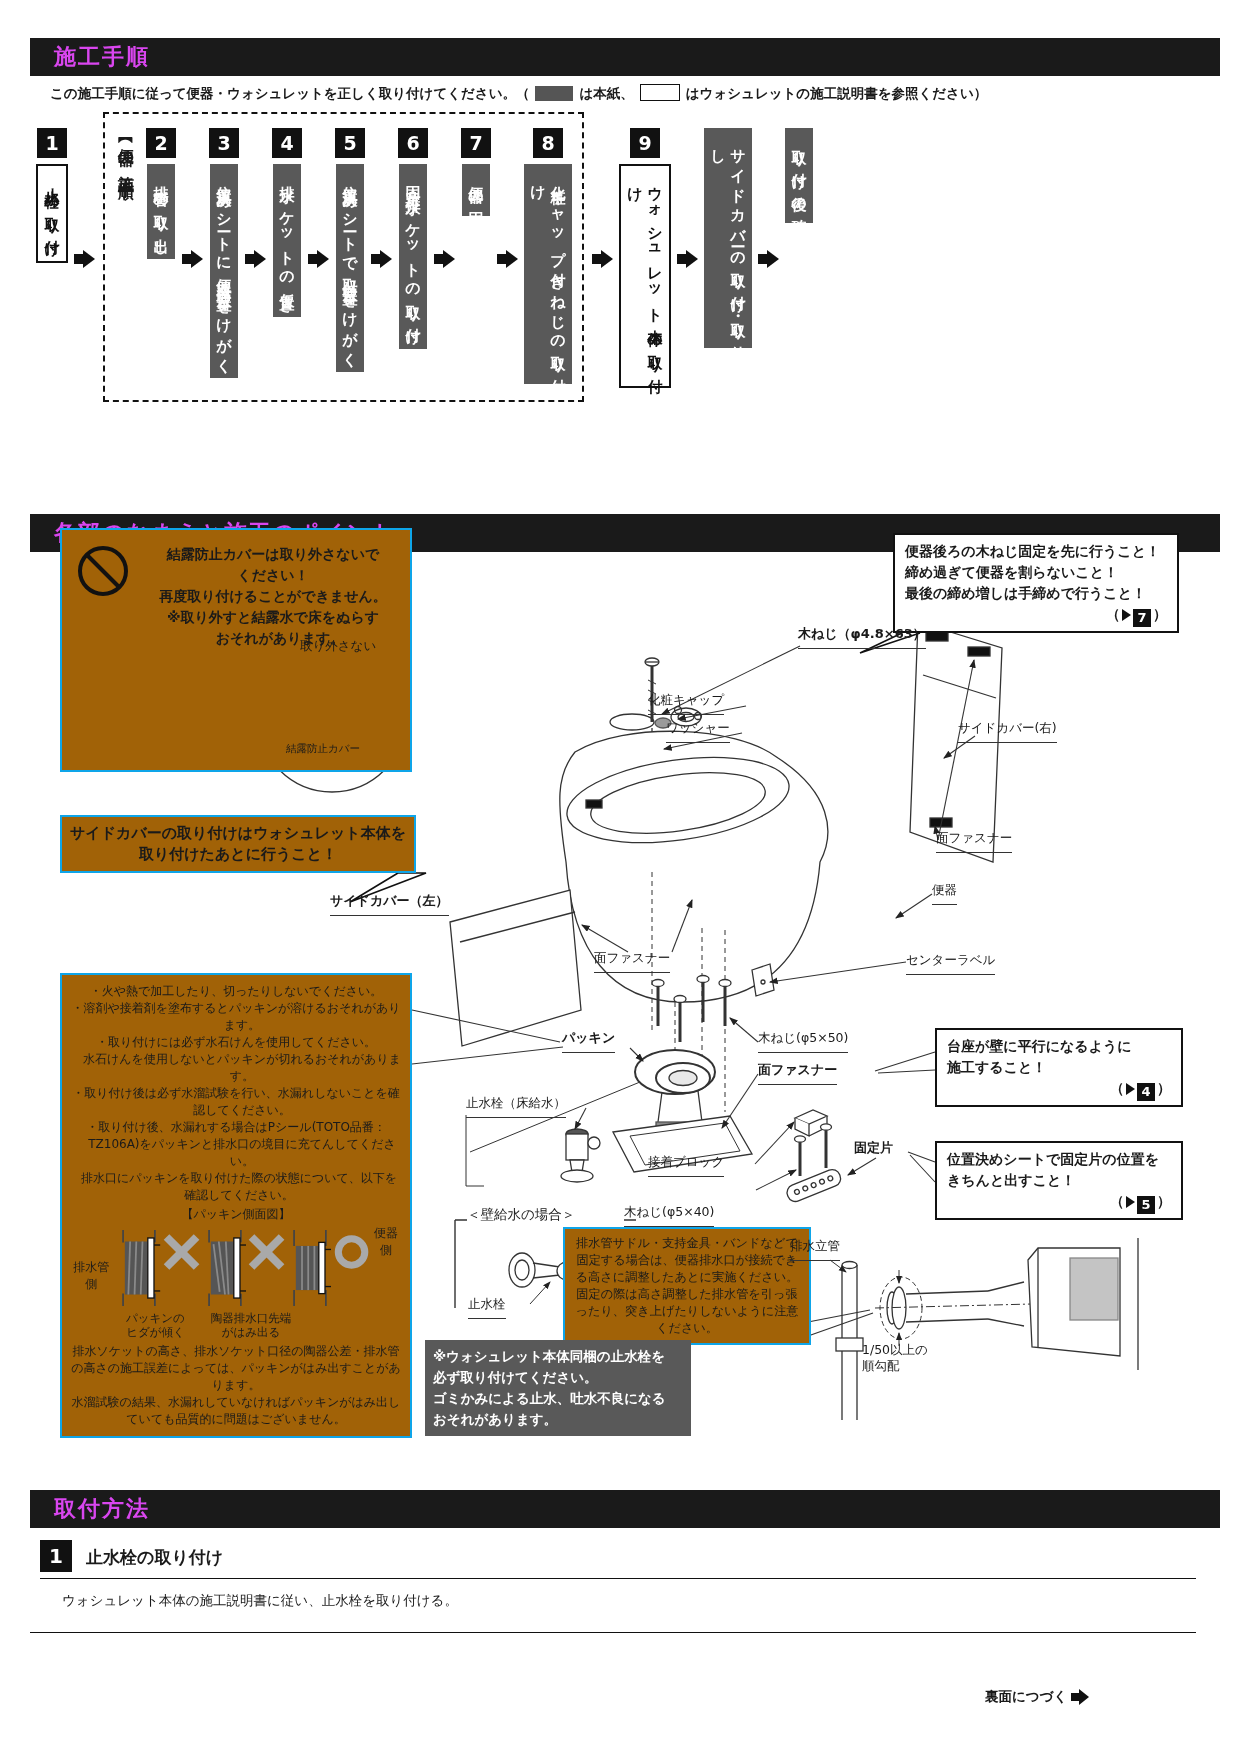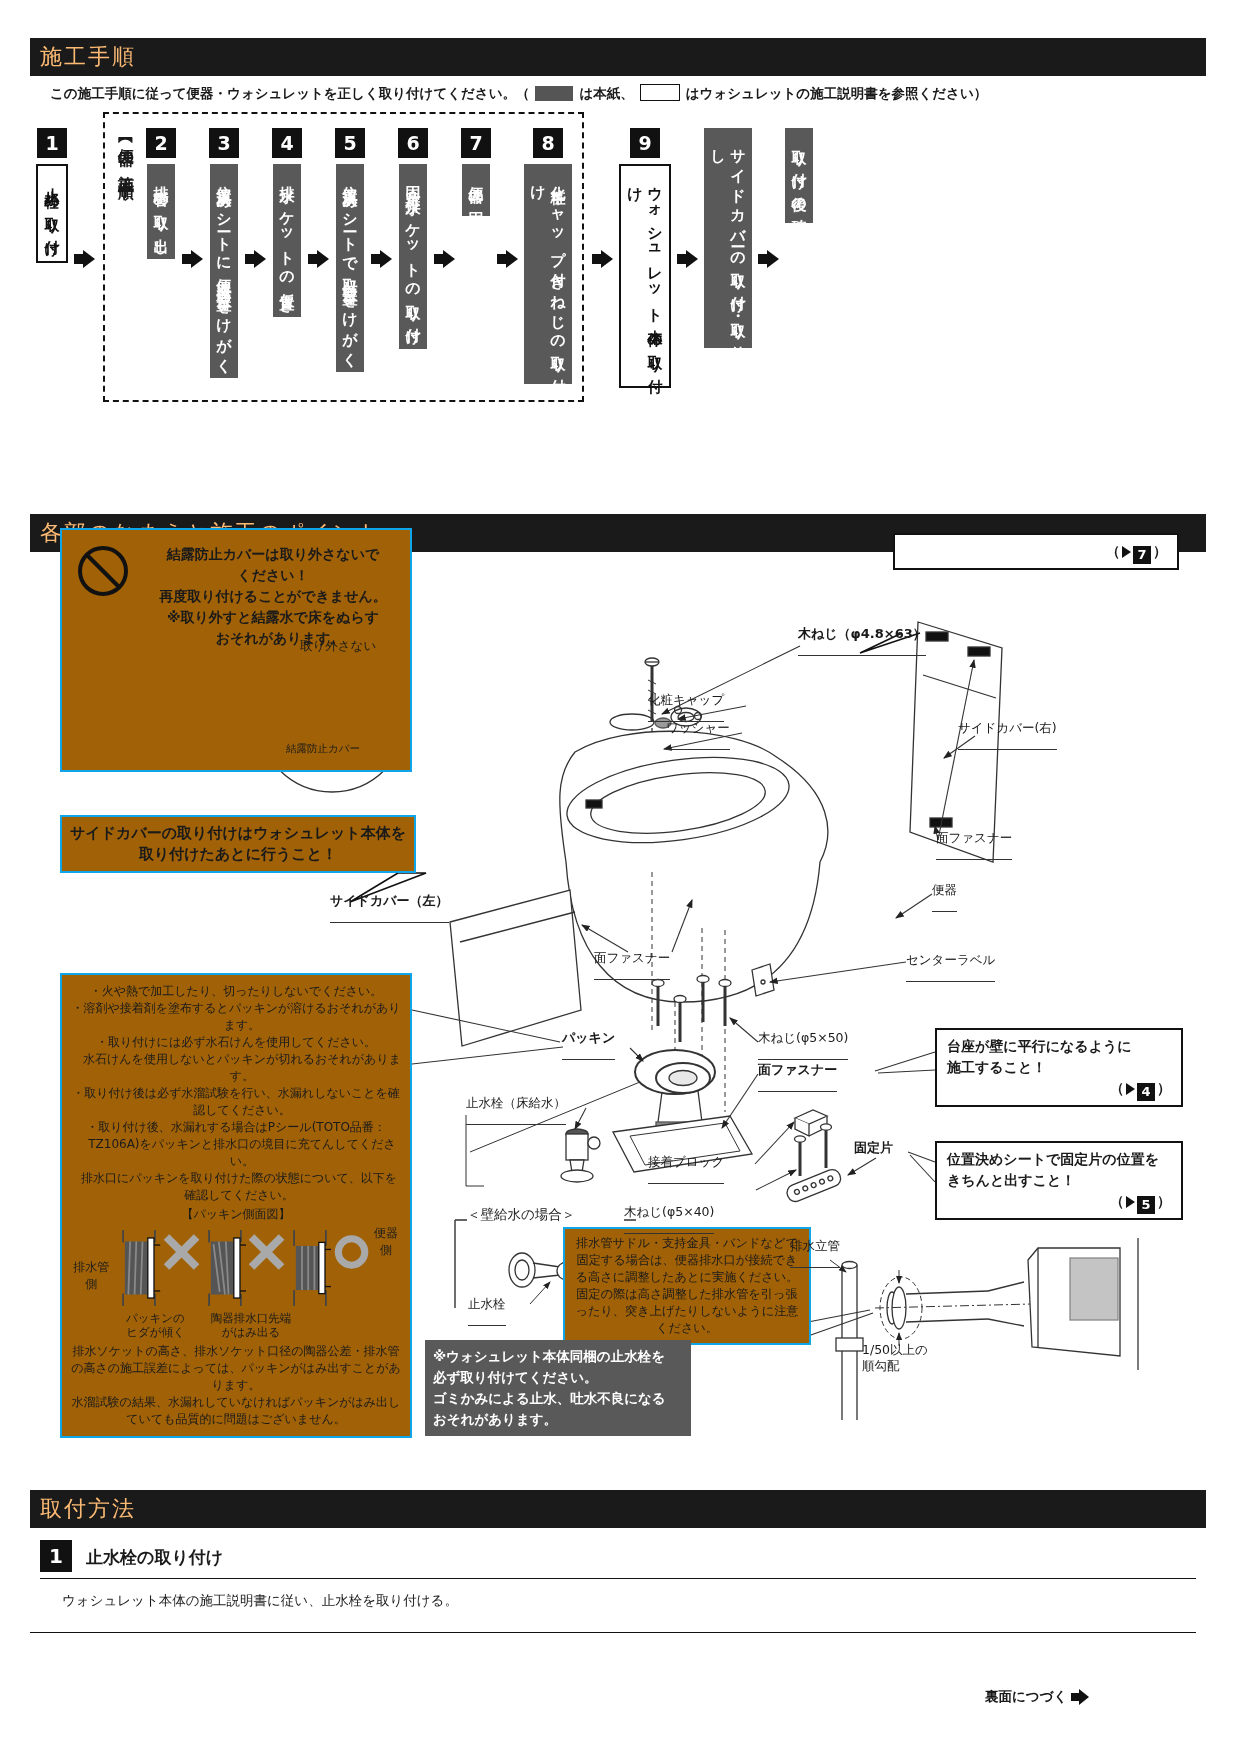--- a/index.html
+++ b/index.html
@@ -2,21 +2,21 @@
 <html><head>
 <meta charset="utf-8">
 <style>
   html,body{margin:0;padding:0;}
   body{
     position:relative;width:1240px;height:1754px;background:#fff;overflow:hidden;
     font-family:"DejaVu Sans","Liberation Sans",sans-serif;color:#1a1a1a;
   }
   .abs{position:absolute;}
   .pre{white-space:pre-line;}
-  .bar{background:#1a1a1a;color:#fdba74;font-weight:normal;font-size:22px;line-height:38px;height:38px;padding-left:10px;letter-spacing:2px;}
+  .bar{background:#1a1a1a;color:#d946ef;font-weight:bold;font-size:22px;line-height:38px;height:38px;padding-left:24px;letter-spacing:2px;}
   
   .flow{display:flex;align-items:flex-start;}
   .fc-col{display:flex;flex-direction:column;align-items:center;}
   .fc-col.solo{margin-top:16px;}
   .fc-num{width:30px;height:30px;background:#111;color:#fff;font-weight:bold;font-size:19px;display:flex;align-items:center;justify-content:center;}
   .fc-box{margin-top:6px;writing-mode:vertical-rl;font-size:15px;font-weight:bold;line-height:20px;letter-spacing:3px;padding:10px 4px;max-height:200px;}
   .fc-box.dark{background:#595959;color:#fff;}
   .fc-box.white{background:#fff;color:#111;border:2px solid #111;margin-top:6px;}
   .fc-box.nonum{margin-top:0;}
   .fc-group{border:2px dashed #111;display:flex;align-items:flex-start;padding:14px 10px 16px 8px;margin:0 2px;}
@@ -25,21 +25,21 @@
   .arr.ingroup{margin-top:122px;}
   .arr .stem{width:9px;height:10px;background:#111;}
   .arr .head{width:0;height:0;border-top:9px solid transparent;border-bottom:9px solid transparent;border-left:12px solid #111;}
   
   .sw{display:inline-block;width:38px;height:15px;vertical-align:-3px;margin:0 6px;}
   .sw.dark{background:#555;}
   .sw.white{background:#fff;border:1.5px solid #111;}
   
   .obox{border:2px solid #0ea5e9;background:#a16207;text-align:center;}
   .lbl{font-size:12.5px;line-height:15px;z-index:3;background:transparent;}
-  .lbl.ul{border-bottom:1.2px solid #333;padding-bottom:14px;}
+  .lbl.ul{border-bottom:1.2px solid #333;padding-bottom:7px;}
   .lbl.b{font-weight:bold;font-size:13px;}
   .callout{border:2px solid #111;background:#fff;font-weight:bold;font-size:14px;line-height:21px;padding:6px 10px 4px 10px;z-index:3;}
   .refrow{text-align:right;font-weight:bold;font-size:14px;}
   .refsq{display:inline-block;width:18px;height:18px;background:#111;color:#fff;font-size:13px;line-height:18px;text-align:center;vertical-align:-3px;margin:0 2px;}
   .refarr{display:inline-block;width:0;height:0;border-top:6px solid transparent;border-bottom:6px solid transparent;border-left:9px solid #111;vertical-align:-2px;margin-left:2px;}
   .grnote{background:#595959;color:#fff;font-weight:bold;font-size:13.5px;line-height:21px;padding:6px 8px;z-index:3;}
   
   .bullet{font-size:12px;line-height:17px;text-indent:-12px;padding-left:12px;margin:0;white-space:pre-line;}
   .plain{font-size:12px;line-height:17px;margin:0;white-space:pre-line;}
   .packrow{display:flex;align-items:flex-start;margin-top:2px;}
@@ -417,20 +417,23 @@
     <span class="pre" style="margin-left:56px;">パッキンの
 ヒダが傾く</span>
     <span class="pre" style="margin-left:26px;">陶器排水口先端
 がはみ出る</span>
   </div>
   <p class="plain" style="margin-top:4px;">排水ソケットの高さ、排水ソケット口径の陶器公差・排水管の高さの施工誤差によっては、パッキンがはみ出すことがあります。</p>
   <p class="plain">水溜試験の結果、水漏れしていなければパッキンがはみ出していても品質的に問題はございません。</p>
 </div>
 
 <div class="abs callout" style="left:893px;top:533px;width:262px;">
+  <div class="pre">便器後ろの木ねじ固定を先に行うこと！
+締め過ぎて便器を割らないこと！
+最後の締め増しは手締めで行うこと！</div>
   <div class="refrow"><span>（</span><span class="refarr"></span><span class="refsq">7</span><span>）</span></div>
 </div>
 
 <div class="abs lbl b ul" style="left:798px;top:626px;">木ねじ（φ4.8×63）</div>
 <div class="abs lbl ul" style="left:648px;top:692px;">化粧キャップ</div>
 <div class="abs lbl ul" style="left:666px;top:720px;">ワッシャー</div>
 <div class="abs lbl ul" style="left:958px;top:720px;">サイドカバー(右)</div>
 <div class="abs lbl ul" style="left:936px;top:830px;">面ファスナー</div>
 <div class="abs lbl ul" style="left:932px;top:882px;">便器</div>
 <div class="abs lbl ul" style="left:906px;top:952px;">センターラベル</div>

